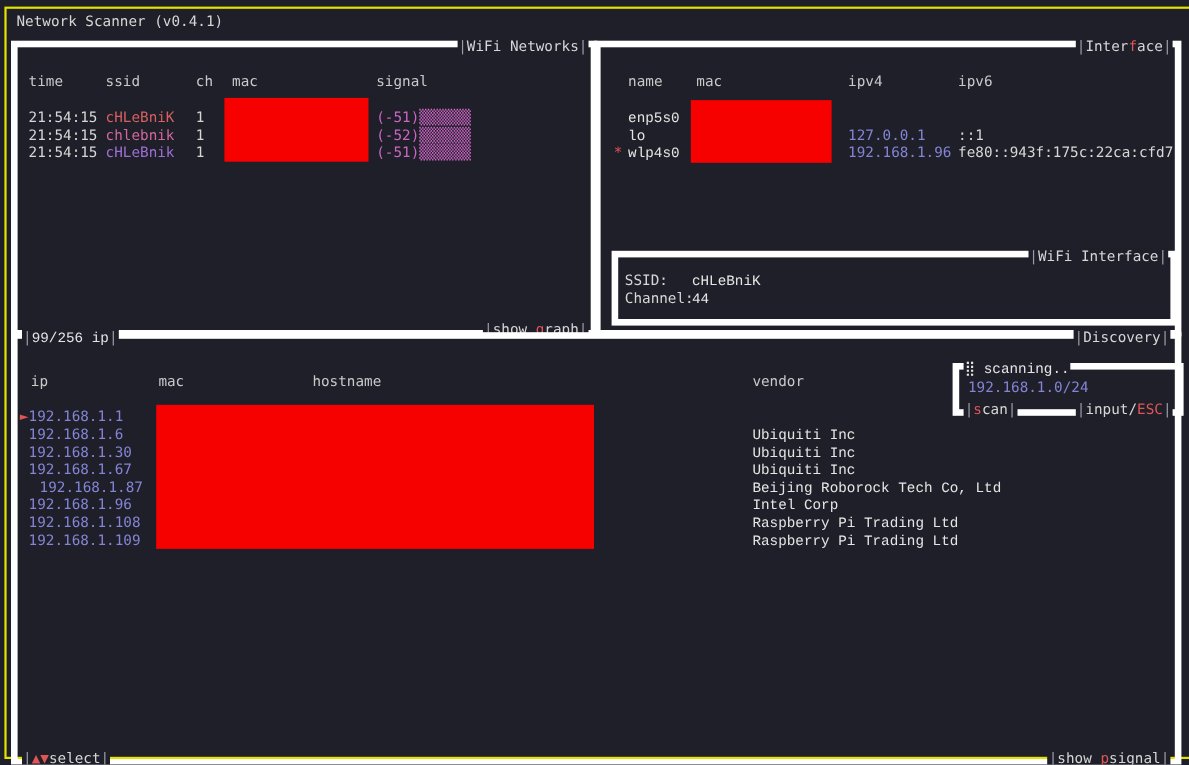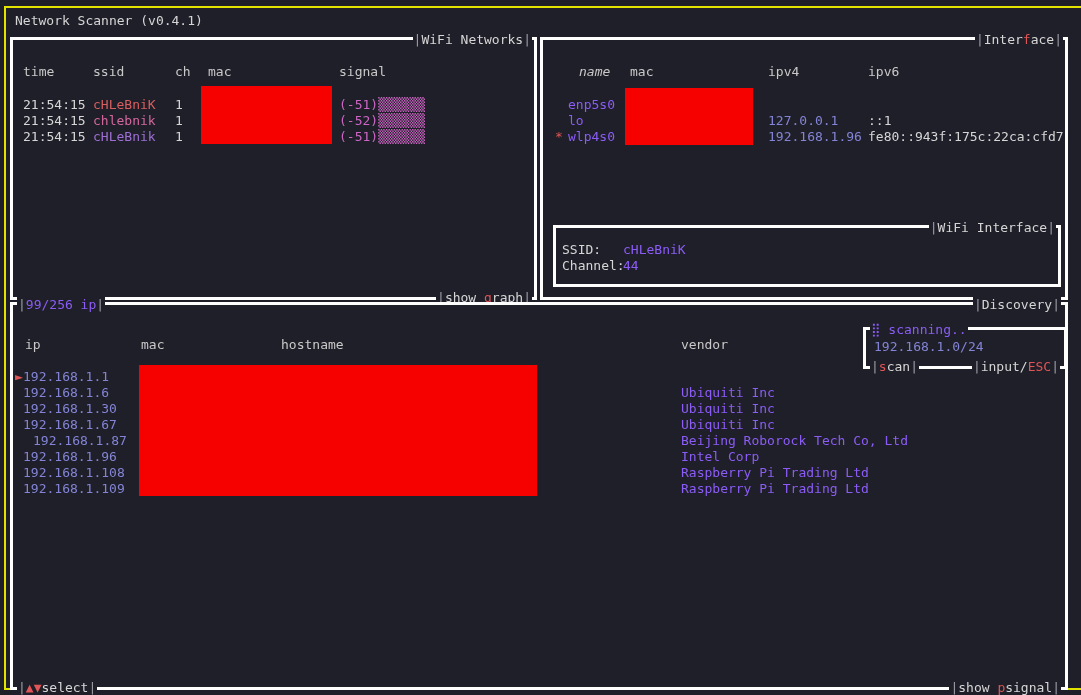--- a/index.html
+++ b/index.html
@@ -5,25 +5,25 @@
   html,body{margin:0;padding:0;}
   body{
     width:1081px;height:695px;
     background:#1f1f29;
     font-family:"DejaVu Sans Mono","Liberation Mono",monospace;
     font-size:13px;color:#d6d6d6;
   }
   .screen{position:relative;width:1081px;height:695px;background:#1f1f29;padding-left:32px;}
   .win-border{position:absolute;left:4px;top:6px;right:4px;bottom:5px;border:2px solid #e3e300;pointer-events:none;}
   .app-title{position:absolute;left:15px;top:13px;line-height:15px;white-space:nowrap;}
-  .panel{position:absolute;border:3px solid #ffffff;}
+  .panel{position:absolute;border:6px solid #ffffff;}
   .lbl{position:absolute;background:#1f1f29;padding:0 1px;line-height:15px;white-space:nowrap;color:#d6d6d6;}
   .pipe{color:#9c9ca6;}
   .key{color:#e05555;}
-  .green{color:#8b5cf6;}
+  .green{color:#e5e5e5;font-family:Liberation Mono, monospace;}
   .purple{color:#8484d6;}
   .magenta{color:#cc66c4;}
   .red{color:#e05555;}
   .hdr{color:#c9c9c9;}
   .row{position:absolute;left:0;width:100%;height:16px;line-height:16px;}
   .cell{position:absolute;white-space:nowrap;line-height:16px;}
   .redaction{position:absolute;background:#f60000;}
 </style>
 </head>
 <body>
@@ -64,21 +64,21 @@
 
     <div class="redaction" style="left:188px;top:46px;width:131px;height:58px;"></div>
 
     <span class="lbl" style="right:2px;bottom:-8px;"><span class="pipe">|</span><span>show </span><span class="key">g</span><span>raph</span><span class="pipe">|</span></span>
   </section>
 
   <section class="panel" style="left:540px;top:37px;width:522px;height:257px;">
     <span class="lbl" style="right:2px;top:-8px;"><span class="pipe">|</span><span>Inter</span><span class="key">f</span><span>ace</span><span class="pipe">|</span></span>
 
     <div class="row hdr" style="top:24px;">
-      <span class="cell" style="left:36px;font-style:italic;">name</span>
+      <span class="cell" style="left:25px;">name</span>
       <span class="cell" style="left:87px;">mac</span>
       <span class="cell" style="left:225px;text-align:right;">ipv4</span>
       <span class="cell" style="left:325px;">ipv6</span>
     </div>
 
     <div class="row" style="top:57px;">
       <span class="cell green" style="left:25px;">enp5s0</span>
       <span class="cell purple" style="left:225px;"></span>
       <span class="cell" style="left:325px;"></span>
     </div>

